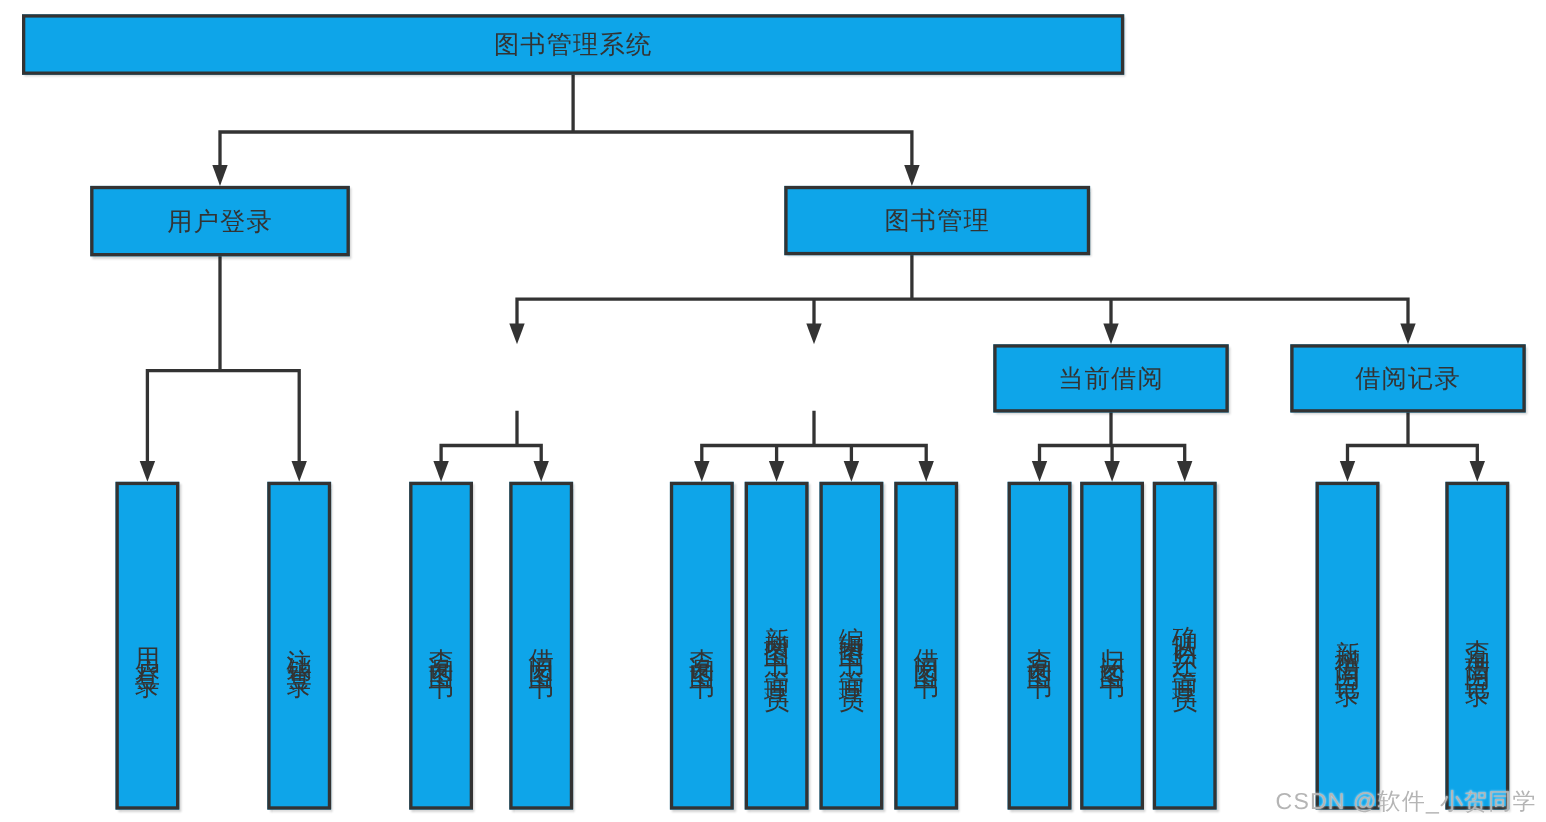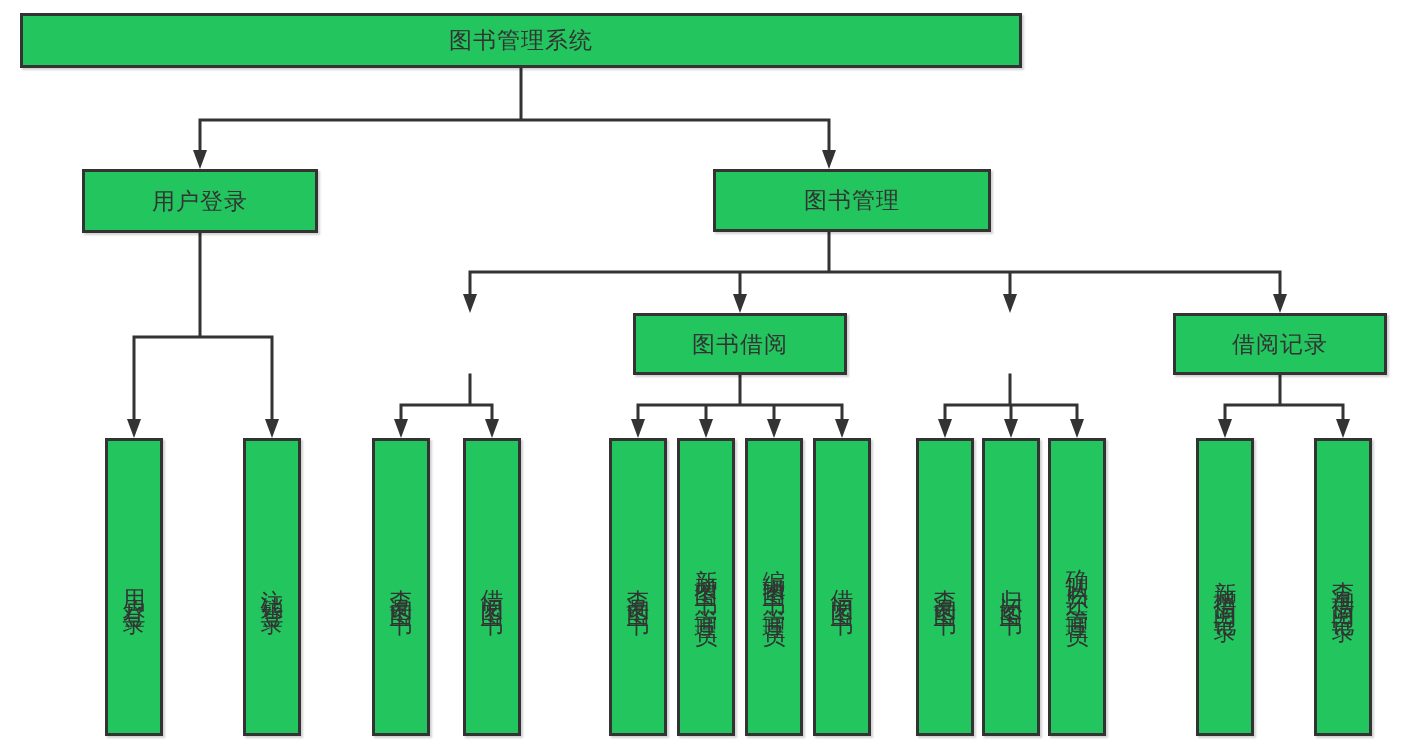--- a/index.html
+++ b/index.html
@@ -14,21 +14,21 @@
   }
   svg.connectors {
     position: absolute;
     left: 0; top: 0;
     width: 1405px; height: 747px;
     z-index: 1;
   }
   .node {
     position: absolute;
     box-sizing: border-box;
-    background: #22c55e;
+    background: #0ea5e9;
     border: 3px solid #333333;
     display: flex;
     align-items: center;
     justify-content: center;
     z-index: 2;
     box-shadow: 2px 2px 2px rgba(0,0,0,0.18);
   }
   .node.h span {
     font-size: 23px;
     letter-spacing: 1px;
@@ -102,22 +102,22 @@
     <span>图书管理系统</span>
   </div>
 
   <div class="node h" style="left:82px;top:169px;width:236px;height:64px">
     <span>用户登录</span>
   </div>
   <div class="node h" style="left:713px;top:169px;width:278px;height:63px">
     <span>图书管理</span>
   </div>
 
-  <div class="node h" style="left:633px;top:313px;width:214px;height:62px">
-    <span>图书借阅</span>
+  <div class="node h" style="left:903px;top:313px;width:214px;height:62px">
+    <span>当前借阅</span>
   </div>
   <div class="node h" style="left:1173px;top:313px;width:214px;height:62px">
     <span>借阅记录</span>
   </div>
 
   <div class="node v" style="left:105px;top:438px;width:58px;height:298px">
     <span>用户登录</span>
   </div>
   <div class="node v" style="left:243px;top:438px;width:58px;height:298px">
     <span>注销登录</span>
@@ -153,14 +153,15 @@
     <span>确认归还（管理员）</span>
   </div>
 
   <div class="node v" style="left:1196px;top:438px;width:58px;height:298px">
     <span>新增借阅记录</span>
   </div>
   <div class="node v" style="left:1314px;top:438px;width:58px;height:298px">
     <span>查询借阅记录</span>
   </div>
 
+  <div class="watermark">CSDN @软件_小贺同学</div>
 
 </div>
 
 </body></html>

